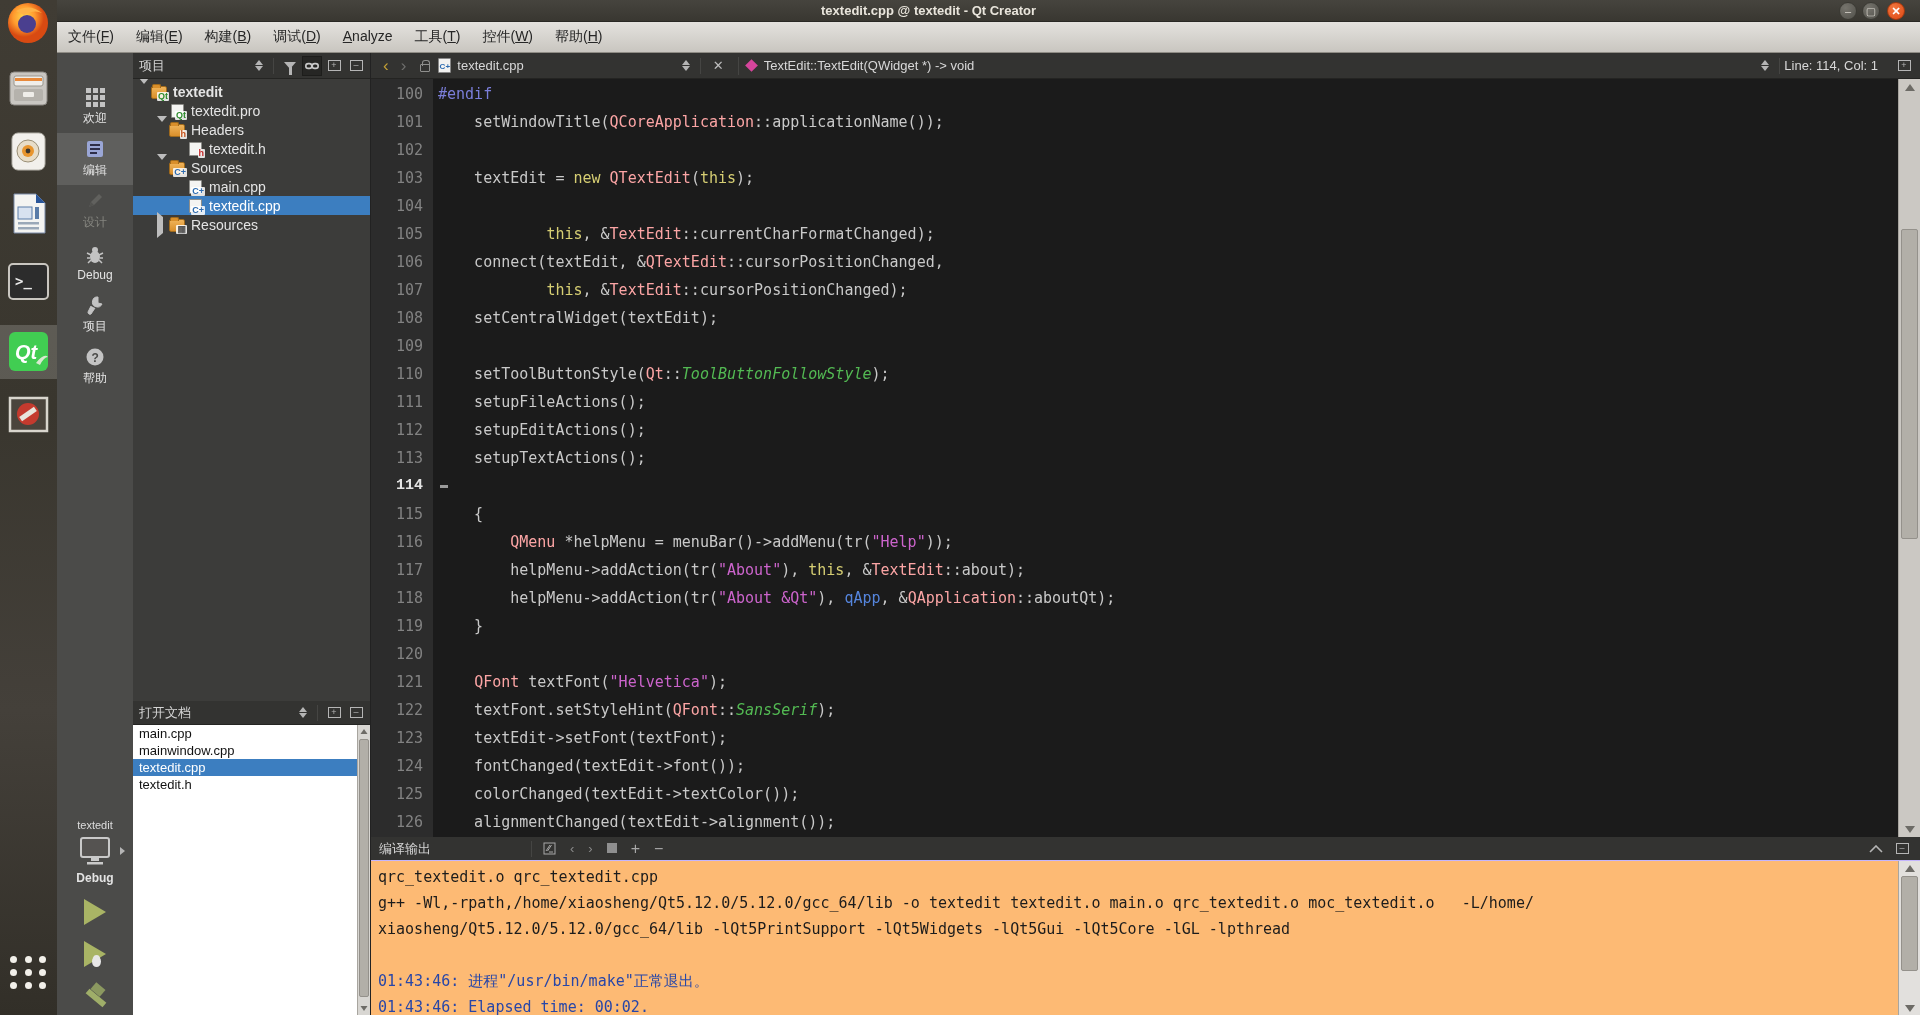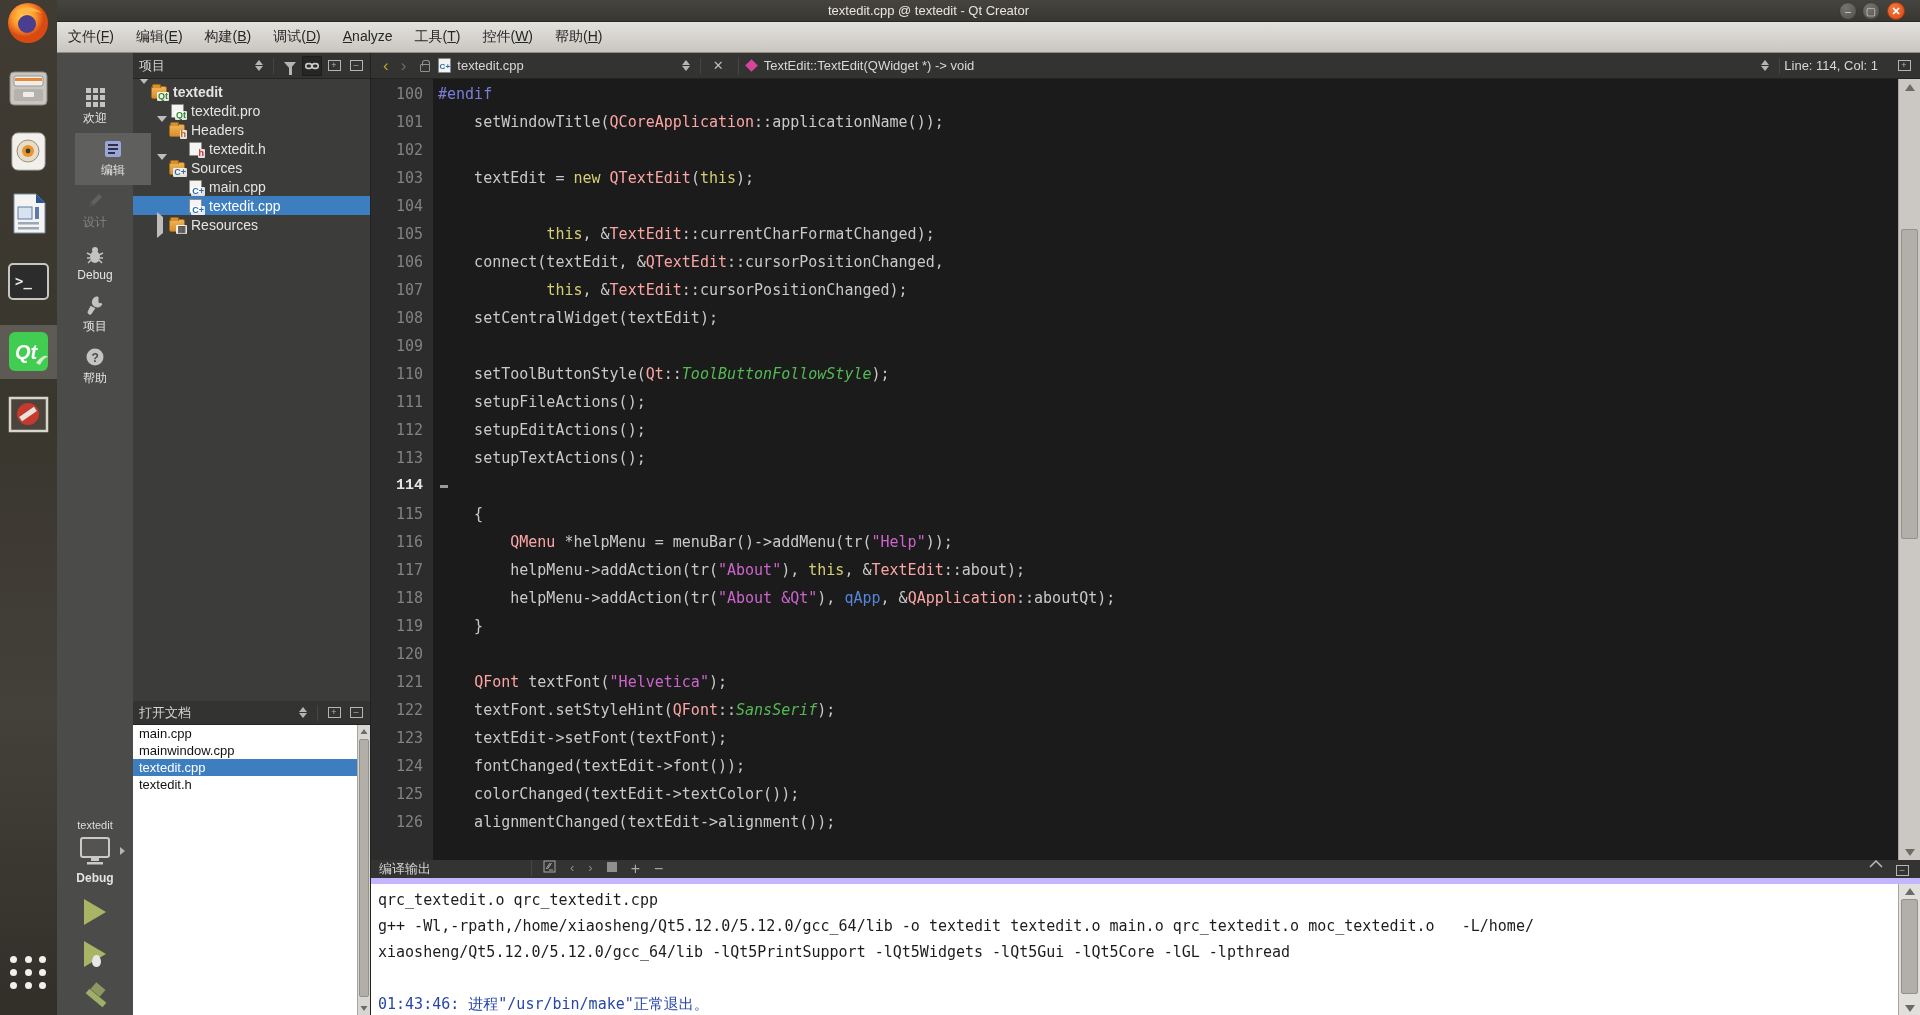--- a/index.html
+++ b/index.html
@@ -13,37 +13,37 @@
   .dock-icon { position:absolute; left:6px; width:45px; height:45px; border-radius:7px; }
   .dock-tile-active { position:absolute; left:0; width:57px; height:54px; background:rgba(255,255,255,.18); }
   .dots-grid { position:absolute; left:10px; width:38px; display:grid; grid-template-columns:repeat(3,1fr); grid-gap:6px; }
   .dots-grid i { width:7px; height:7px; border-radius:50%; background:#f2f0ea; }
 
   
   #win { position:absolute; left:57px; top:0; width:1863px; height:1015px; }
   #titlebar { position:absolute; left:0; top:0; width:100%; height:22px;
               background:linear-gradient(#46443e,#393731); border-bottom:1px solid #2a2925; }
   #title-text { position:absolute; left:0; right:120px; top:3px; text-align:center;
-                color:#e9e5dc; font-size:13px; font-weight:normal; }
+                color:#e9e5dc; font-size:13px; font-weight:bold; }
   .winbtn { position:absolute; top:2px; width:18px; height:18px; border-radius:50%;
             text-align:center; line-height:17px; font-size:11px; color:#dcd9d1;
             background:radial-gradient(circle at 35% 30%, #76746d, #51504a); border:1px solid #3b3a34; }
   .winbtn.close { background:radial-gradient(circle at 35% 30%, #f3773f, #dd4814); border-color:#a33a10; color:#fff; font-weight:bold;}
 
   #menubar { position:absolute; left:0; top:22px; width:100%; height:31px;
              background:linear-gradient(#e4e2de,#c9c6c0); border-bottom:1px solid #8f8c85; }
   .menu-item { display:inline-block; padding:6px 11px 0 11px; font-size:14px; color:#262626; height:31px; }
   .menu-item u { text-decoration:underline; }
 
   #mainrow { position:absolute; left:0; top:53px; width:100%; height:962px; display:flex; }
 
   
   #modebar { width:76px; background:#4b4b49; display:flex; flex-direction:column; position:relative; }
   .mode-item { width:76px; height:52px; display:flex; flex-direction:column; align-items:center; justify-content:center; gap:3px; }
-  .mode-item.selected { background:#5f5f5d;margin-left:18px; }
+  .mode-item.selected { background:#5f5f5d; }
   .mode-item .lbl { font-size:12px; color:#e3e3e3; }
   .mode-item.disabled .lbl { color:#85857f; }
   #modebar-bottom { position:absolute; bottom:0; left:0; width:76px; text-align:center; }
   #target-project { font-size:11px; color:#ddd; margin-bottom:6px; }
   #kit-label { font-size:12px; color:#e3e3e3; font-weight:bold; margin:6px 0 14px; }
   .runbtn { margin:0 auto 16px; width:0; height:0; border-style:solid;
             border-width:13px 0 13px 22px; border-color:transparent transparent transparent #a9b465; position:relative;}
   .runbtn .bug { position:absolute; left:-14px; top:2px; width:9px; height:11px; background:#e7e7e7;
                  border-radius:5px / 6px; box-shadow:0 -2px 0 -1px #e7e7e7; }
   .hammer { margin:0 auto; width:26px; height:26px; position:relative; }
@@ -109,24 +109,24 @@
   .c-str { color:#cc64cc; } .c-pre { color:#7b7eda; } .c-glob { color:#5585dd; }
   .c-enum { color:#53ba53; font-style:italic; }
 
   
   .sb { position:absolute; right:0; width:22px; background:#cbc8c3; border-left:1px solid #a8a59f; }
   .sb .arr { position:absolute; left:0; width:100%; height:16px; display:flex; align-items:center; justify-content:center; }
   .tri-up { width:0; height:0; border-left:5px solid transparent; border-right:5px solid transparent; border-bottom:7px solid #6d6b66; }
   .tri-dn { width:0; height:0; border-left:5px solid transparent; border-right:5px solid transparent; border-top:7px solid #6d6b66; }
   .sb .thumb { position:absolute; left:2px; width:17px; background:#b2afa8; border:1px solid #94918b; border-radius:2px; }
 
-  #out-header { height:24px; background:#333331; border-bottom:6px solid #c4b5fd; display:flex; align-items:flex-start;
+  #out-header { height:24px; background:#333331; border-bottom:1px solid #c4b5fd; display:flex; align-items:center;
                 color:#d4d4d4; font-size:13px; padding:0 8px; flex:0 0 auto; }
   .oh-icon { margin:0 7px; color:#a8a8a8; font-size:13px; }
-  #out-content { height:131px; background:#ffffff; position:relative;
+  #out-content { height:154px; background:#fdba74; position:relative;
                  font-family:"DejaVu Sans Mono","Liberation Mono",monospace; font-size:15px; overflow:hidden; }
   .out-line { height:26px; line-height:26px; white-space:pre; padding-left:7px; }
   .out-dark { color:#1c1c1c; } .out-blue { color:#2746a8; }
 
   svg { display:block; }
 </style>
 </head>
 <body>
 
 <div id="screen">

